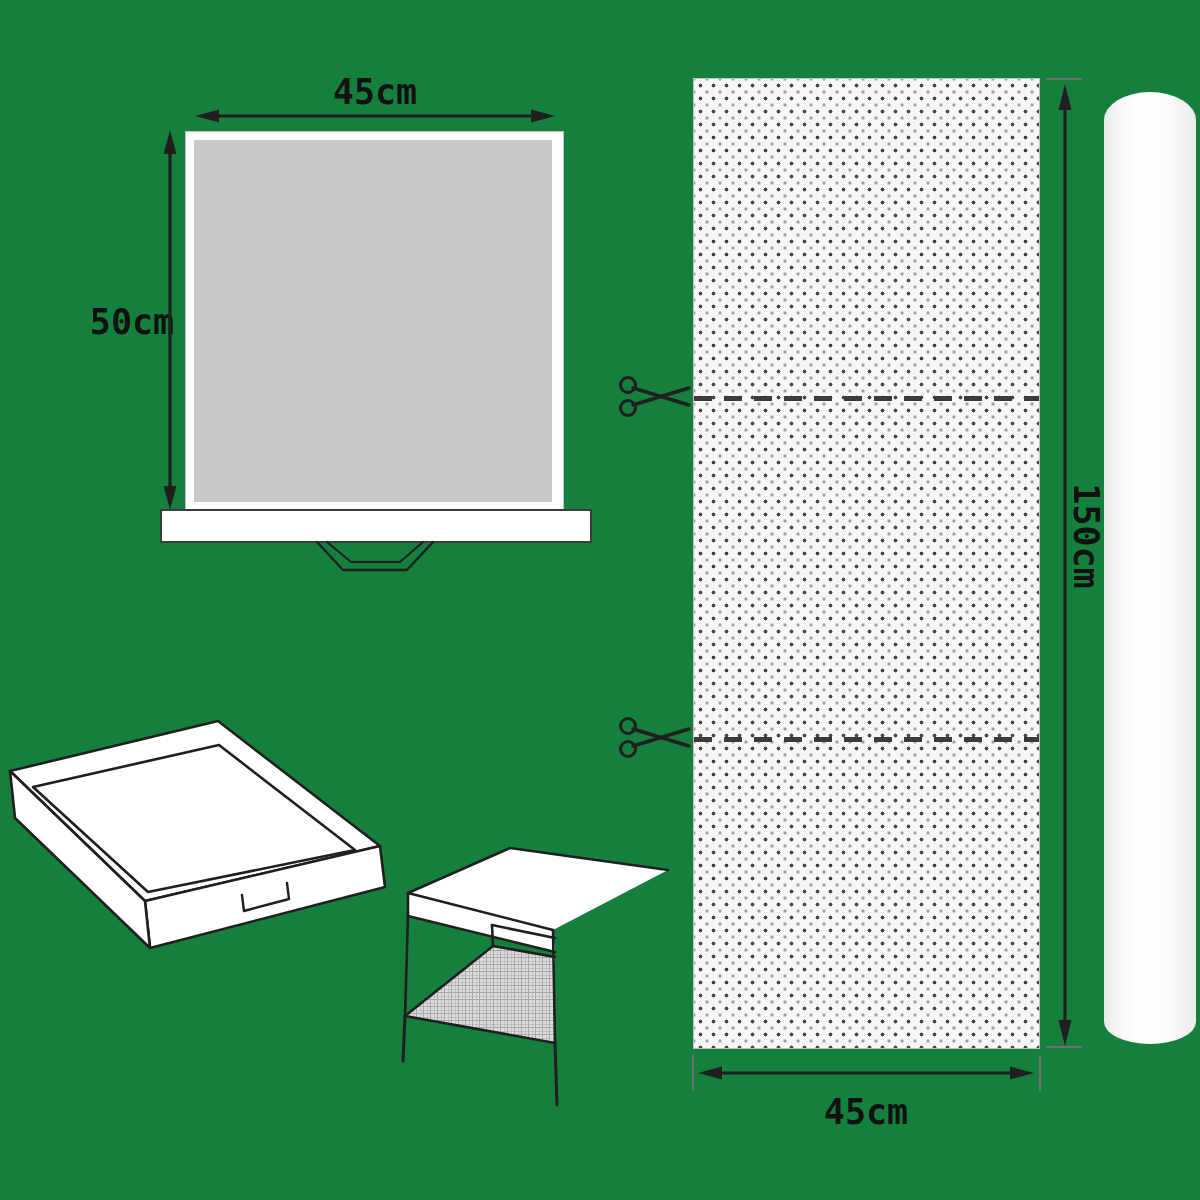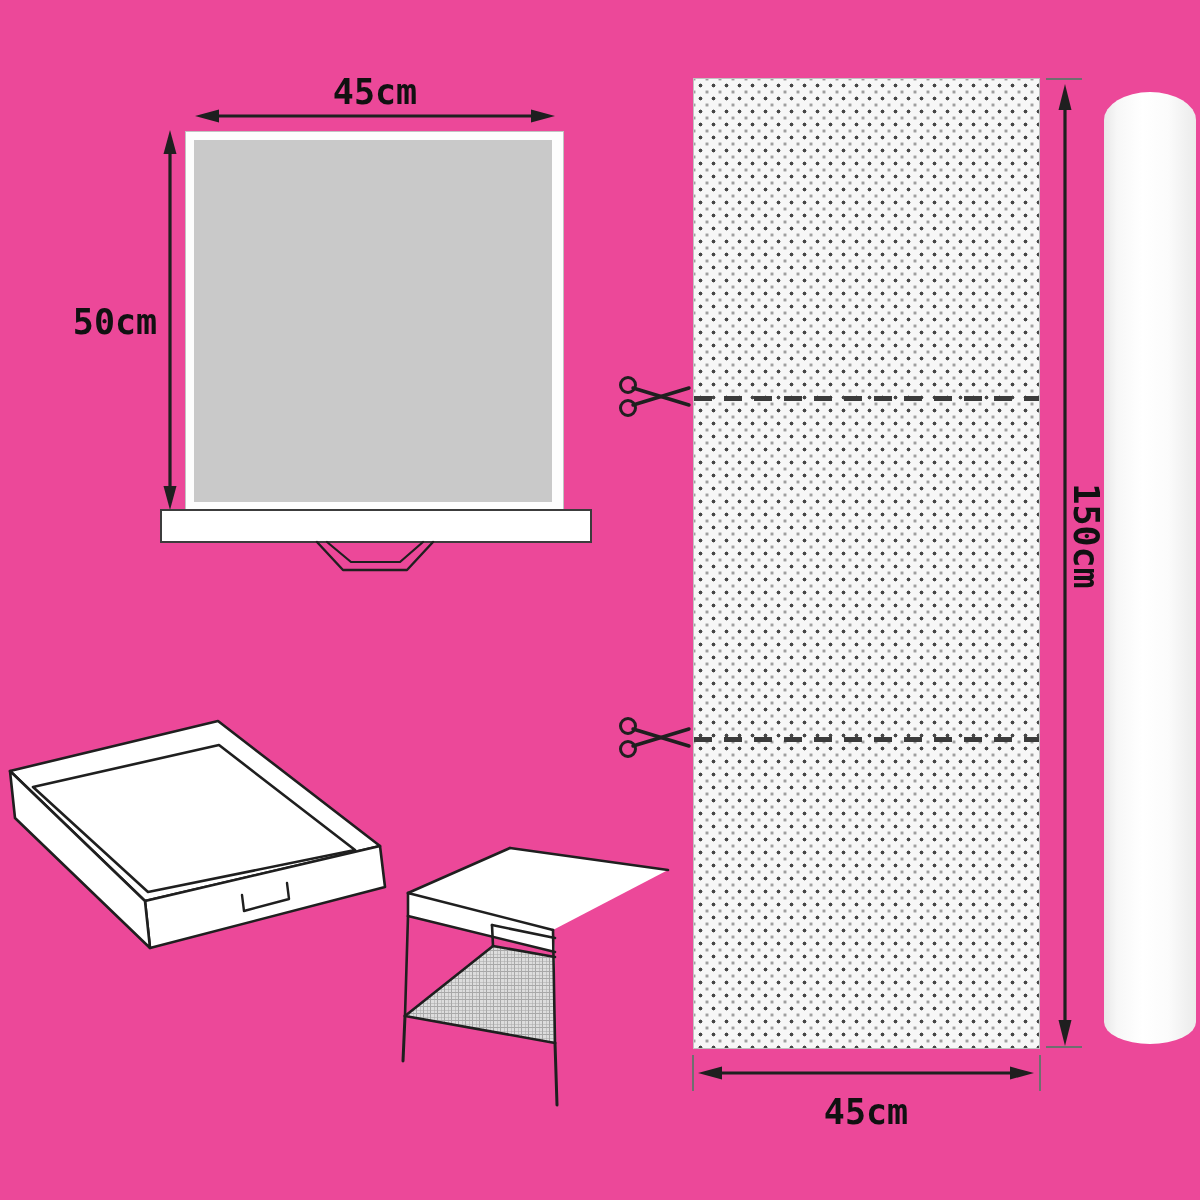--- a/index.html
+++ b/index.html
@@ -1,16 +1,16 @@
 <!DOCTYPE html>
 <html style="--liner-fill: #c9c9c9; --panel-bg: #f7f7f7; --panel-border: #c2c2c2; --dot-dark: #474747; --dot-light: #9a9a9a; --line: #1f1f1f; --hatch-bg: #dddddd; --hatch-line: #a8a8a8; --tick: #6f6f6f;"><head>
 <meta charset="utf-8">
 <style>
   html,body{margin:0;padding:0;background:#fff;}
-  #canvas{position:relative;width:1200px;height:1200px;background:#ec4899;overflow:hidden;
+  #canvas{position:relative;width:1200px;height:1200px;background:#15803d;overflow:hidden;
           font-family:"DejaVu Sans", sans-serif;}
   .abs{position:absolute;}
   .dim-label{font-weight:700;font-size:35px;color:#111;text-align:center;letter-spacing:0px;
              font-family:"DejaVu Sans Mono","DejaVu Sans",monospace;}
   
   .ln{stroke:var(--line,#1f1f1f);fill:none;stroke-linecap:round;stroke-linejoin:round;stroke-width:2.6;}
   .shaft{stroke:var(--line,#1f1f1f);stroke-width:3.2;}
   .ah{fill:var(--line,#1f1f1f);stroke:none;}
   .fw{fill:#ffffff;}
   .hb{fill:var(--hatch-bg,#dddddd);}
@@ -54,21 +54,21 @@
 
   <div class="abs" style="left:0;top:0;width:640px;height:620px;">
 
     <div class="abs dim-label" style="left:295px;top:72px;width:160px;">45cm</div>
     <svg class="abs" style="left:195px;top:103px;" width="360" height="26">
       <line x1="12" y1="13" x2="348" y2="13" class="ln shaft"></line>
       <polygon points="0,13 24,6.5 24,19.5" class="ah"></polygon>
       <polygon points="360,13 336,6.5 336,19.5" class="ah"></polygon>
     </svg>
 
-    <div class="abs dim-label" style="left:45px;top:302px;width:140px;">50cm</div>
+    <div class="abs dim-label" style="left:62px;top:302px;width:140px;">50cm</div>
     <svg class="abs" style="left:157px;top:130px;" width="26" height="380">
       <line x1="13" y1="12" x2="13" y2="368" class="ln shaft"></line>
       <polygon points="13,0 6.5,24 19.5,24" class="ah"></polygon>
       <polygon points="13,380 6.5,356 19.5,356" class="ah"></polygon>
     </svg>
 
     <div class="abs sheet-outer">
       <div class="sheet-fill"></div>
     </div>
 

